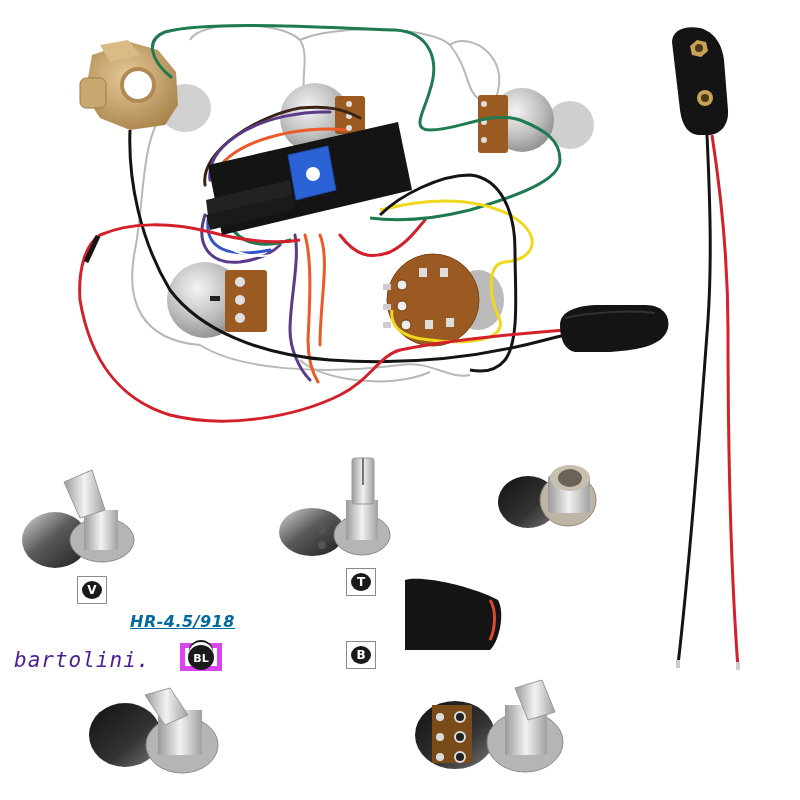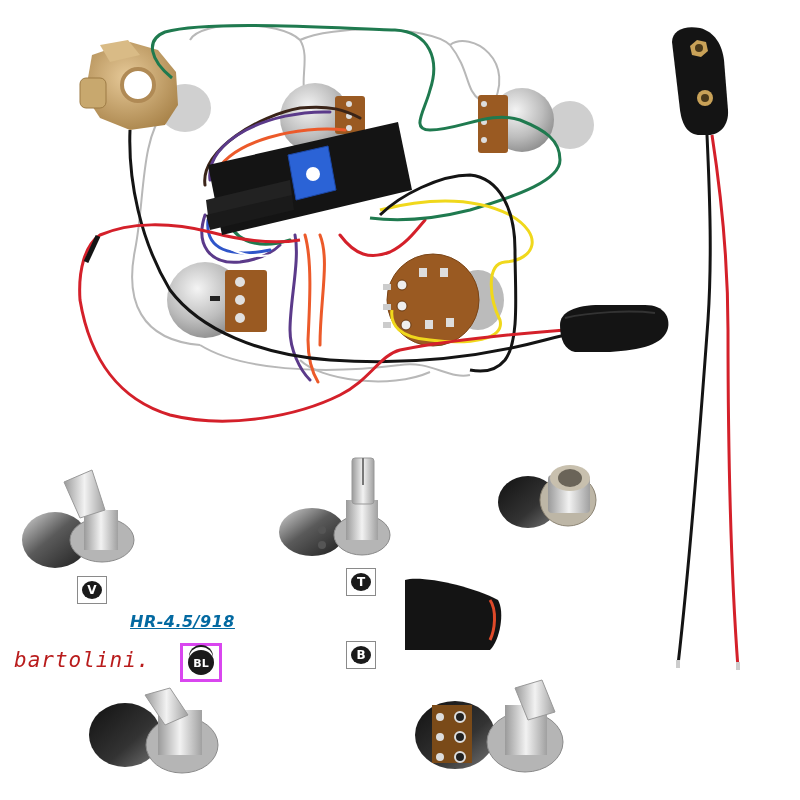--- a/index.html
+++ b/index.html
@@ -1,22 +1,22 @@
 <!DOCTYPE html>
 <html><head>
 <meta charset="utf-8">
 <style>
   html,body{margin:0;padding:0;background:#ffffff;}
   body{width:800px;height:800px;position:relative;overflow:hidden;font-family:"DejaVu Sans",sans-serif;}
   #scene{position:absolute;left:0;top:0;width:800px;height:800px;}
   .label-box{position:absolute;width:30px;height:28px;border:1px solid #8a8a8a;background:#fff;display:flex;align-items:center;justify-content:center;box-sizing:border-box;}
   .label-badge{width:20px;height:18px;border-radius:50%;background:#1a1a1a;color:#fff;font-family:"DejaVu Sans",sans-serif;font-weight:bold;font-size:12px;line-height:18px;text-align:center;}
   .model{position:absolute;left:130px;top:612px;font-family:"DejaVu Sans",sans-serif;font-style:italic;font-weight:bold;font-size:16px;color:#0369a1;text-decoration:underline;letter-spacing:0.5px;}
-  .brand{position:absolute;left:14px;top:648px;font-family:"DejaVu Sans Mono",monospace;font-size:21px;color:#b91c1c;letter-spacing:1px;font-style:italic;}
-  .bl-box{position:absolute;left:180px;top:643px;width:42px;height:39px;border:3px solid #d946ef;background:#fff;box-sizing:border-box;display:flex;align-items:center;justify-content:center;}
+  .brand{position:absolute;left:14px;top:648px;font-family:"DejaVu Sans Mono",monospace;font-size:21px;color:#4c1d95;letter-spacing:1px;font-style:italic;}
+  .bl-box{position:absolute;left:180px;top:643px;width:42px;height:28px;border:5px solid #d946ef;background:#fff;box-sizing:border-box;display:flex;align-items:center;justify-content:center;}
   .bl-logo{width:26px;height:22px;border-radius:50%;background:#1a1a1a;color:#fff;font-weight:bold;font-size:11px;line-height:22px;text-align:center;border-top:3px solid #1a1a1a;box-shadow:0 -4px 0 -1px #fff,0 -6px 0 -1px #1a1a1a;}
 </style>
 </head>
 <body>
 
 <svg id="scene" viewBox="0 0 800 800" xmlns="http://www.w3.org/2000/svg">
   <defs>
     <radialGradient id="metalG" cx="40%" cy="35%" r="70%">
       <stop offset="0" stop-color="#f4f4f4"></stop>
       <stop offset="0.6" stop-color="#bdbdbd"></stop>

